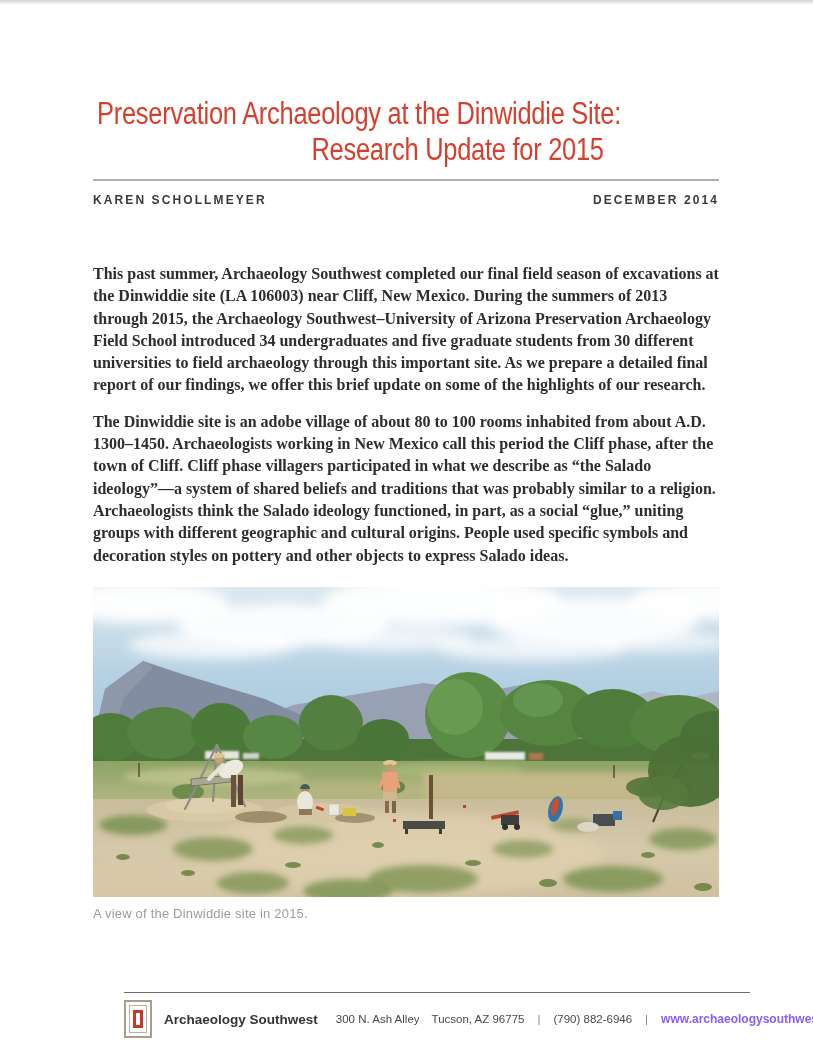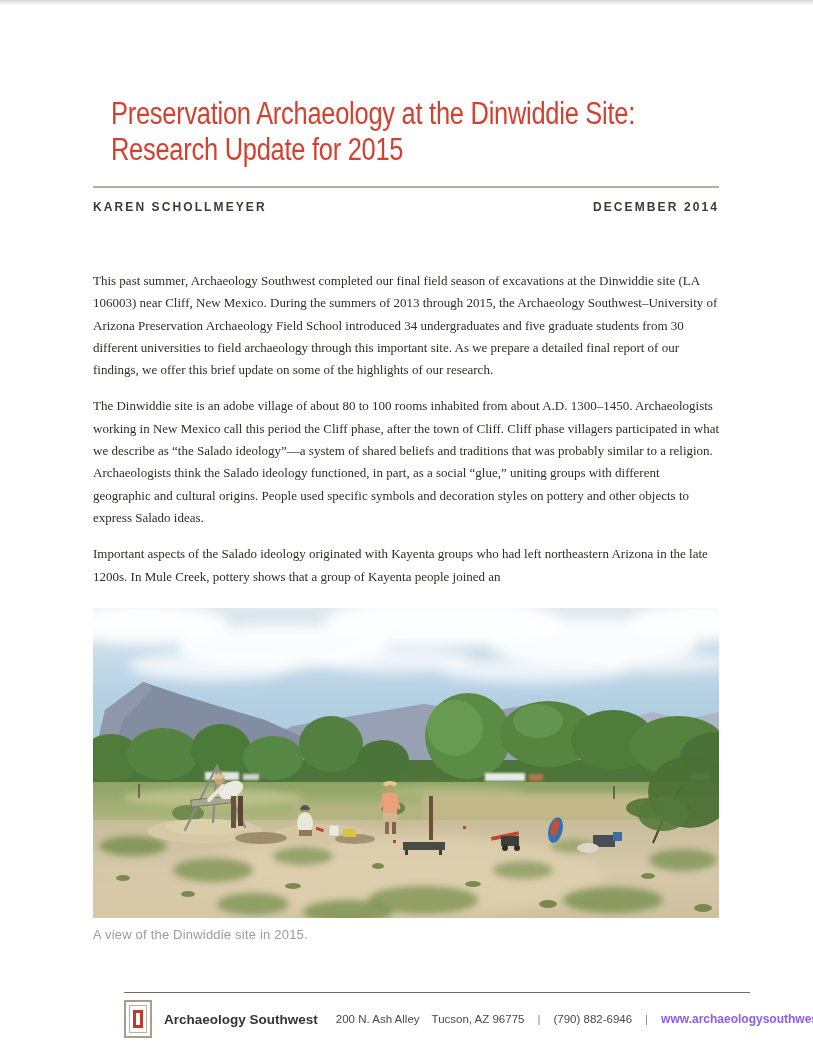--- a/index.html
+++ b/index.html
@@ -10,22 +10,22 @@
   .content{position:absolute;left:93px;top:0;width:626px;}
 
   
   .title{margin-top:96px;color:#d5402e;font-size:31px;line-height:36px;font-weight:400;
          letter-spacing:-0.3px;transform:scaleX(0.82);transform-origin:0 0;white-space:nowrap;}
   .rule{margin-top:11px;border-top:2px solid #b3aea8;}
   .byline{display:flex;justify-content:space-between;margin-top:12px;
           font-size:12px;font-weight:700;letter-spacing:2.1px;color:#3d3a36;}
 
   
-  .body-copy{margin-top:56px;font-family:"Liberation Serif",serif;font-size:13px;
-             line-height:22.3px;color:#2e2d2b;}
+  .body-copy{margin-top:56px;font-family:"Liberation Serif",serif;font-size:16px;
+             line-height:22.3px;color:#2e2d2b;font-weight:bold;}
   .body-copy p{margin:0 0 14px 0;}
 
   
   figure{margin:20px 0 0 0;}
   .photo{display:block;width:626px;height:310px;}
   figcaption{margin-top:9px;font-size:13px;color:#9c9c9c;letter-spacing:.2px;}
 
   
   .footer{position:absolute;left:93px;top:992px;width:626px;padding-left:31px;}
   .footer-rule{border-top:1px solid #6f6b66;}
@@ -41,36 +41,35 @@
   .pipe{color:#8a857e;margin:0 13px;font-size:11.5px;}
   .url{font-size:12px;font-weight:700;color:#8b5cf6;white-space:nowrap;}
 </style>
 </head>
 <body>
 
 <div class="page">
   <div class="top-edge"></div>
 
   <div class="content">
-    <h1 style="margin:18px;font-weight:400;">
+    <h1 style="margin:4px;font-weight:400;text-align:right;">
       <div class="title">Preservation Archaeology at the Dinwiddie Site:</div>
       <div class="title" style="margin-top:0;">Research Update for 2015</div>
     </h1>
 
     <div class="rule"></div>
 
     <div class="byline">
       <span>KAREN SCHOLLMEYER</span>
       <span>DECEMBER 2014</span>
     </div>
 
     <div class="body-copy">
       <p>This past summer, Archaeology Southwest completed our final field season of excavations at the Dinwiddie site (LA 106003) near Cliff, New Mexico. During the summers of 2013 through 2015, the Archaeology Southwest–University of Arizona Preservation Archaeology Field School introduced 34 undergraduates and five graduate students from 30 different universities to field archaeology through this important site. As we prepare a detailed final report of our findings, we offer this brief update on some of the highlights of our research.</p>
       <p>The Dinwiddie site is an adobe village of about 80 to 100 rooms inhabited from about A.D. 1300–1450. Archaeologists working in New Mexico call this period the Cliff phase, after the town of Cliff. Cliff phase villagers participated in what we describe as “the Salado ideology”—a system of shared beliefs and traditions that was probably similar to a religion. Archaeologists think the Salado ideology functioned, in part, as a social “glue,” uniting groups with different geographic and cultural origins. People used specific symbols and decoration styles on pottery and other objects to express Salado ideas.</p>
-      <p>Important aspects of the Salado ideology originated with Kayenta groups who had left northeastern Arizona in the late 1200s. In Mule Creek, pottery shows that a group of Kayenta people joined an</p>
     </div>
 
     <figure>
       <svg class="photo" viewBox="0 0 626 310" preserveAspectRatio="none" role="img">
         <defs>
           <linearGradient id="sky" x1="0" y1="0" x2="0" y2="1">
             <stop offset="0" stop-color="#dde8ef"></stop>
               <stop offset="0.55" stop-color="#b4d0e3"></stop>
               <stop offset="1" stop-color="#a8c9de"></stop>
           </linearGradient>
@@ -259,21 +258,21 @@
 
   <div class="footer">
     <div class="footer-rule"></div>
     <div class="footer-row">
       <div class="logo">
         <div class="logo-mid">
             <div class="logo-red"></div>
           </div>
       </div>
       <span class="org">Archaeology Southwest</span>
-      <span class="meta">200 N. Ash Alley</span>
+      <span class="meta">300 N. Ash Alley</span>
       <span class="meta">Tucson, AZ 96775</span>
       <span class="pipe">|</span>
       <span class="meta">(790) 882-6946</span>
       <span class="pipe">|</span>
       <span class="url">www.archaeologysouthwest.org</span>
     </div>
   </div>
 </div>
 
 </body></html>

